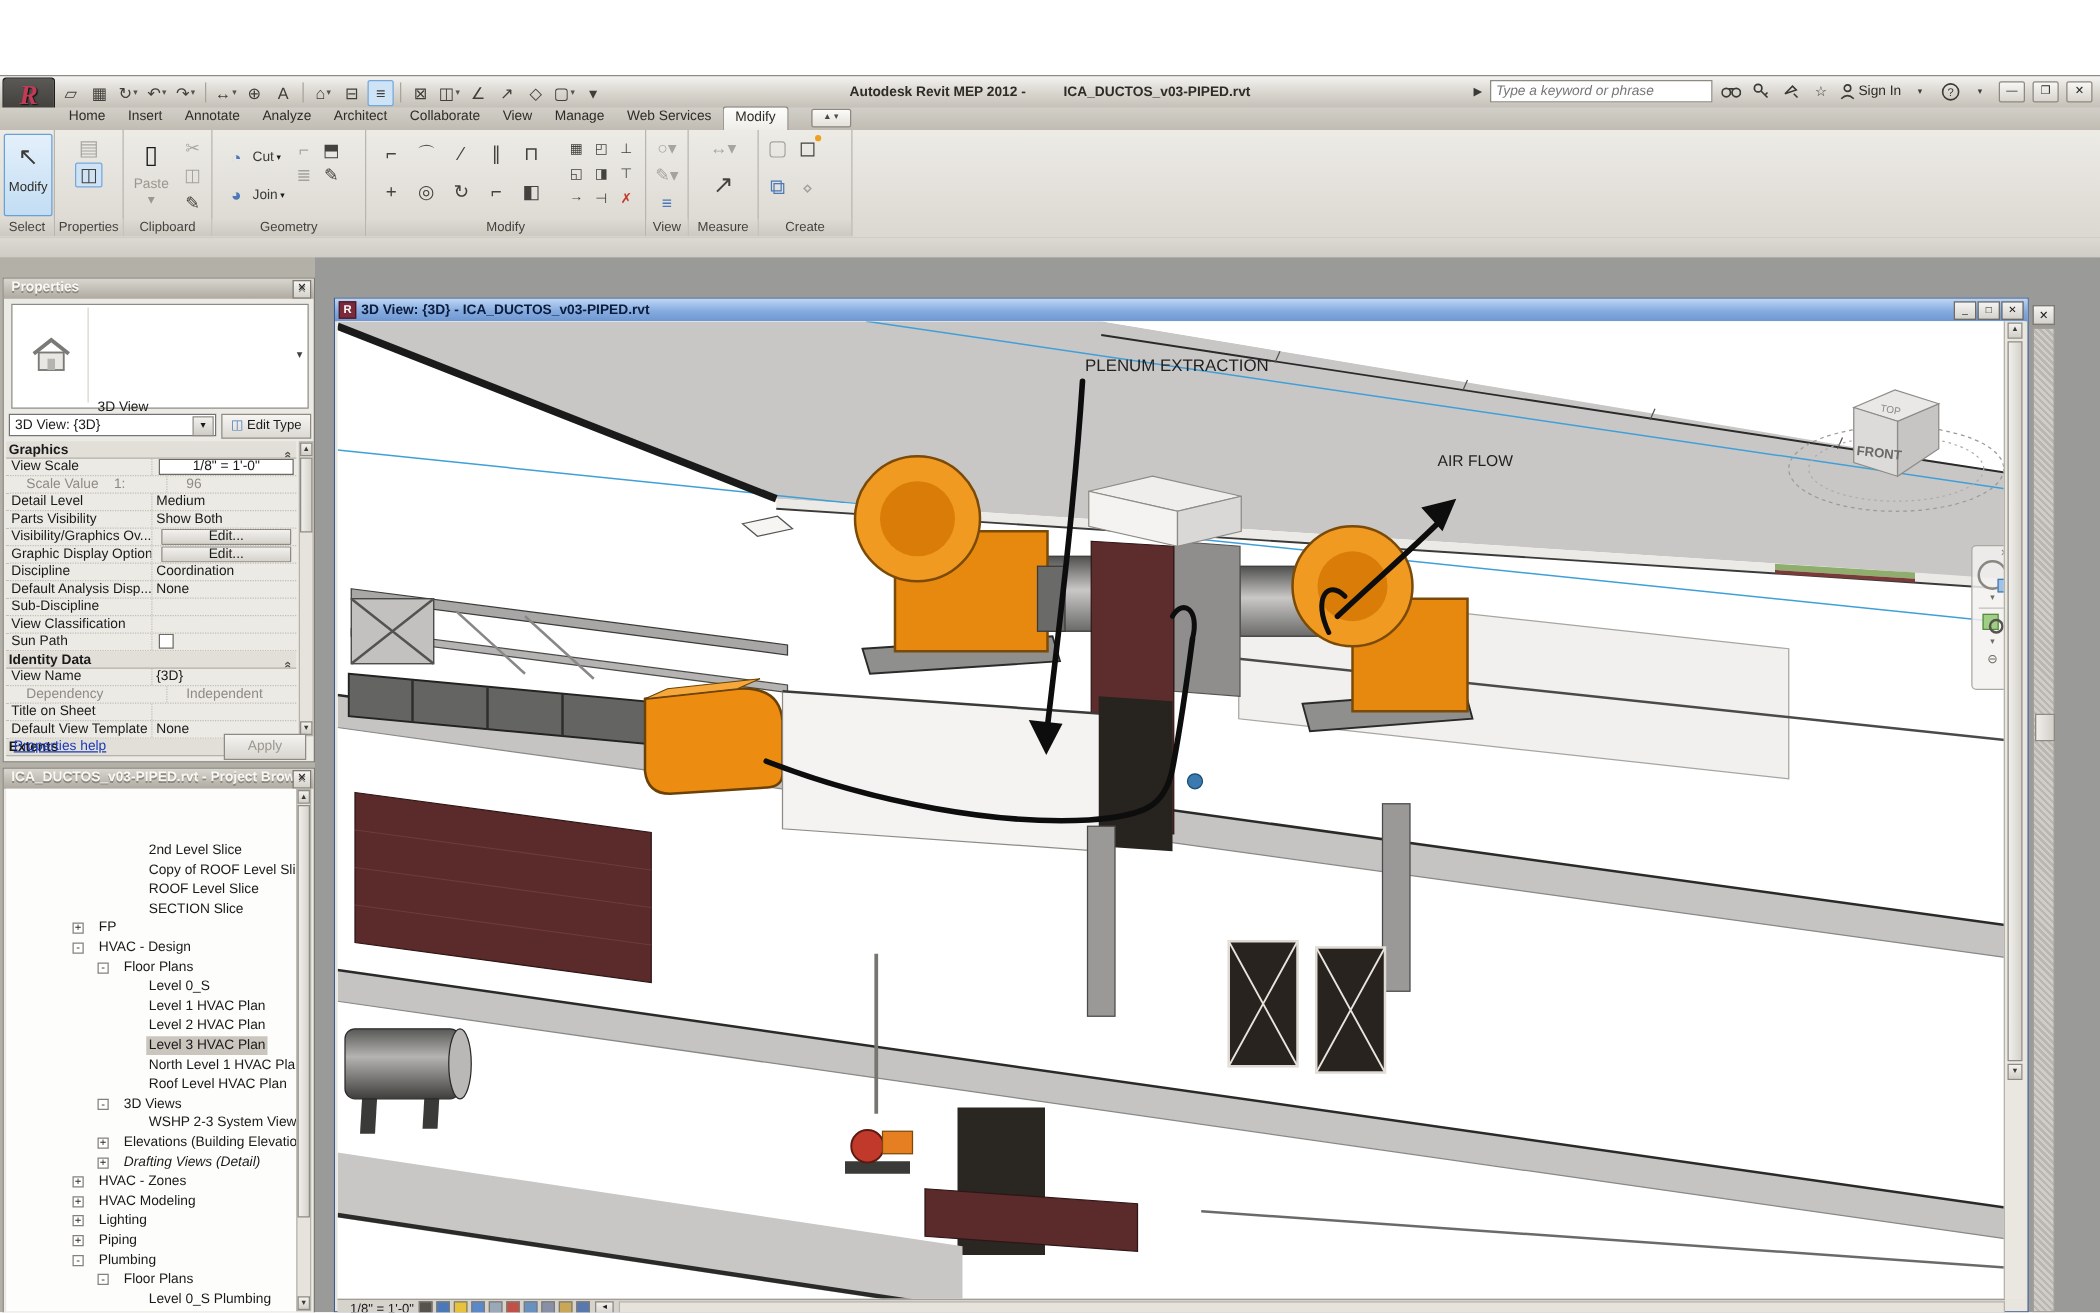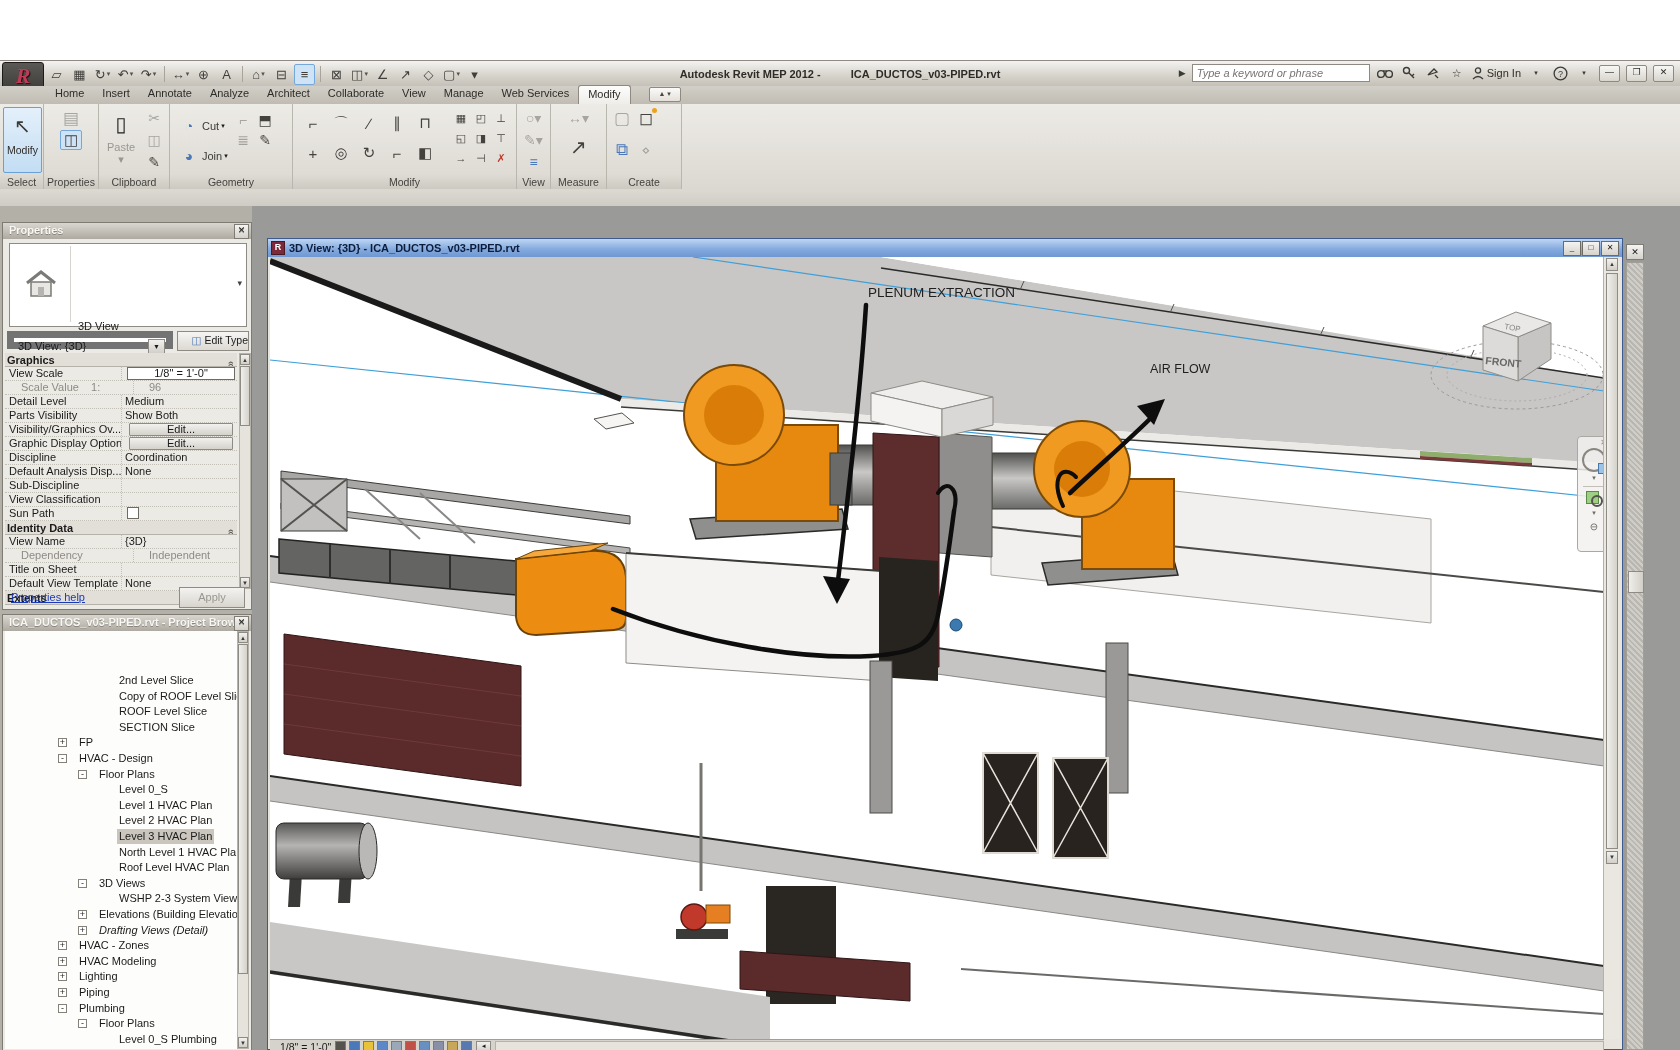--- a/index.html
+++ b/index.html
@@ -73,26 +73,26 @@
   .pal-title{height:16px;background:linear-gradient(#d9d6cf,#aeaaa1);color:#f8f7f3;font-weight:bold;
     padding:1px 6px 0 6px;text-shadow:0 1px 0 #8a867e;position:relative;box-sizing:border-box;white-space:nowrap;overflow:hidden;}
   .pal-x{position:absolute;right:2px;top:1px;width:13px;height:13px;background:linear-gradient(#f5f4f2,#d5d2cb);
     border:1px solid #7e7b74;font-size:9px;line-height:11px;text-align:center;color:#2a2a26;font-weight:normal;}
   #properties-palette{left:2px;top:222px;width:248px;height:386px;}
   #type-selector{position:absolute;left:6px;top:20px;width:236px;height:82px;background:#fff;border:1px solid #8e8b84;}
   #type-selector .iconbox{position:absolute;left:2px;top:2px;width:58px;height:76px;border-right:1px solid #d8d5ce;
     display:flex;align-items:center;justify-content:center;}
   #type-selector .tname{position:absolute;left:68px;top:36px;margin-top:40px;}
   #type-selector .chev{position:absolute;right:4px;top:34px;font-size:9px;color:#44423e;}
-  #inst-combo{position:absolute;left:4px;top:108px;width:166px;height:18px;background:#fff;border:7px solid #737373;box-sizing:border-box;}
+  #inst-combo{position:absolute;left:4px;top:108px;width:166px;height:18px;background:#fff;border:1px solid #737373;box-sizing:border-box;}
   #inst-combo .txt{position:absolute;left:4px;top:2px;}
   #inst-combo .dbtn{position:absolute;right:1px;top:1px;width:15px;height:14px;background:linear-gradient(#f2f1ee,#cfccc5);
     border:1px solid #8e8b84;font-size:7px;text-align:center;line-height:13px;}
   #edit-type-btn{position:absolute;left:174px;top:108px;width:70px;height:18px;background:linear-gradient(#f6f5f3,#dcd9d2);
-    border:1px solid #8e8b84;font-size:10.5px;text-align:right;line-height:16px;}
+    border:1px solid #8e8b84;font-size:10.5px;text-align:center;line-height:16px;}
   #prop-grid{position:absolute;left:2px;top:130px;width:232px;}
   .prow{height:13px;display:flex;border-bottom:1px dotted #c2bfb7;align-items:center;overflow:hidden;}
   .prow .plabel{width:112px;padding-left:4px;border-right:1px dotted #c2bfb7;white-space:pre;overflow:hidden;height:13px;line-height:13px;}
   .prow .pvalue{flex:1;padding-left:3px;height:13px;line-height:13px;white-space:nowrap;overflow:hidden;}
   .prow.hdr{background:#e2dfd8;border-bottom:1px solid #b5b2aa;font-weight:bold;}
   .prow.hdr .hname{flex:1;padding-left:2px;}
   .prow.hdr .chevs{width:14px;color:#55534d;transform:rotate(-90deg);font-size:10px;}
   .prow .dis{color:#8e8b84;margin-left:12px;}
   .v-input{display:block;margin:0 2px;background:#fff;border:1px solid #6e6b64;height:11px;line-height:11px;text-align:center;}
   .v-btn{display:block;margin:0 4px;background:linear-gradient(#f2f1ee,#d5d2cb);border:1px solid #8e8b84;

